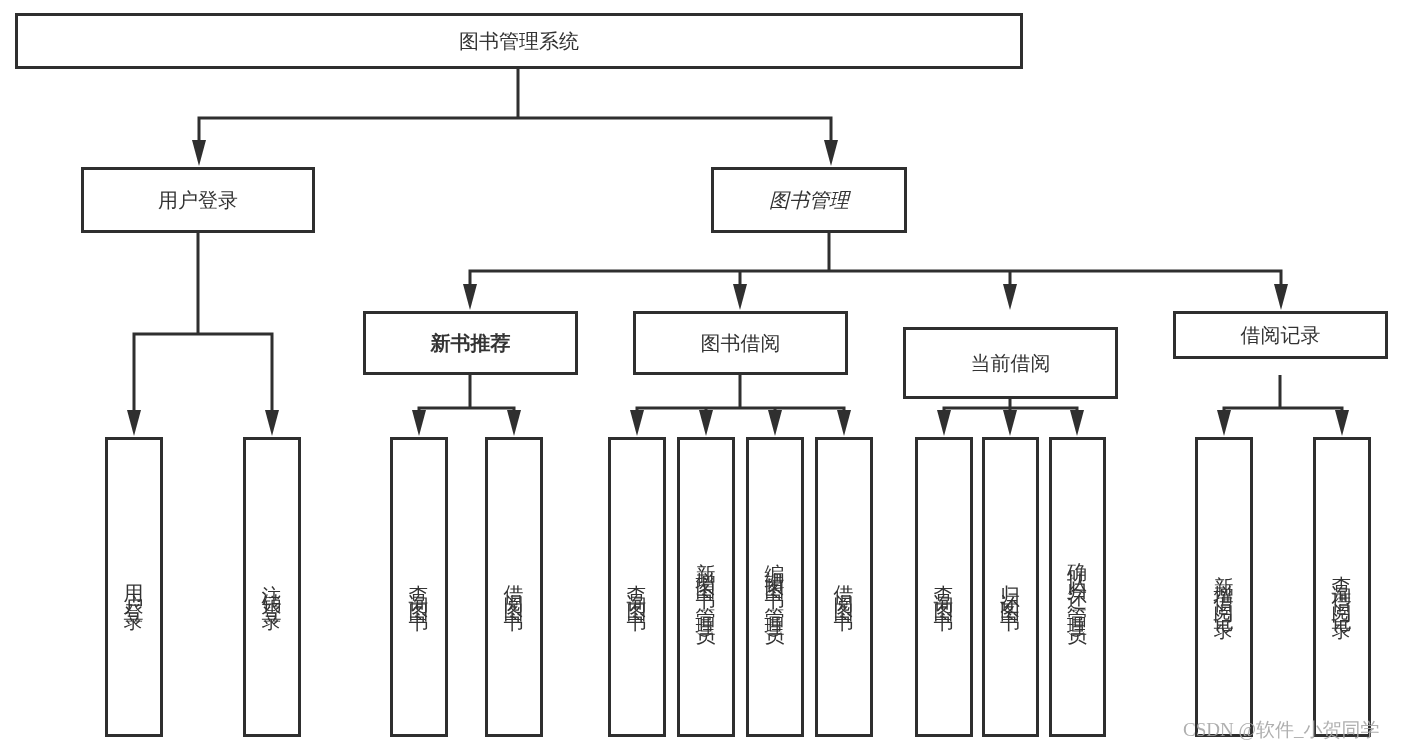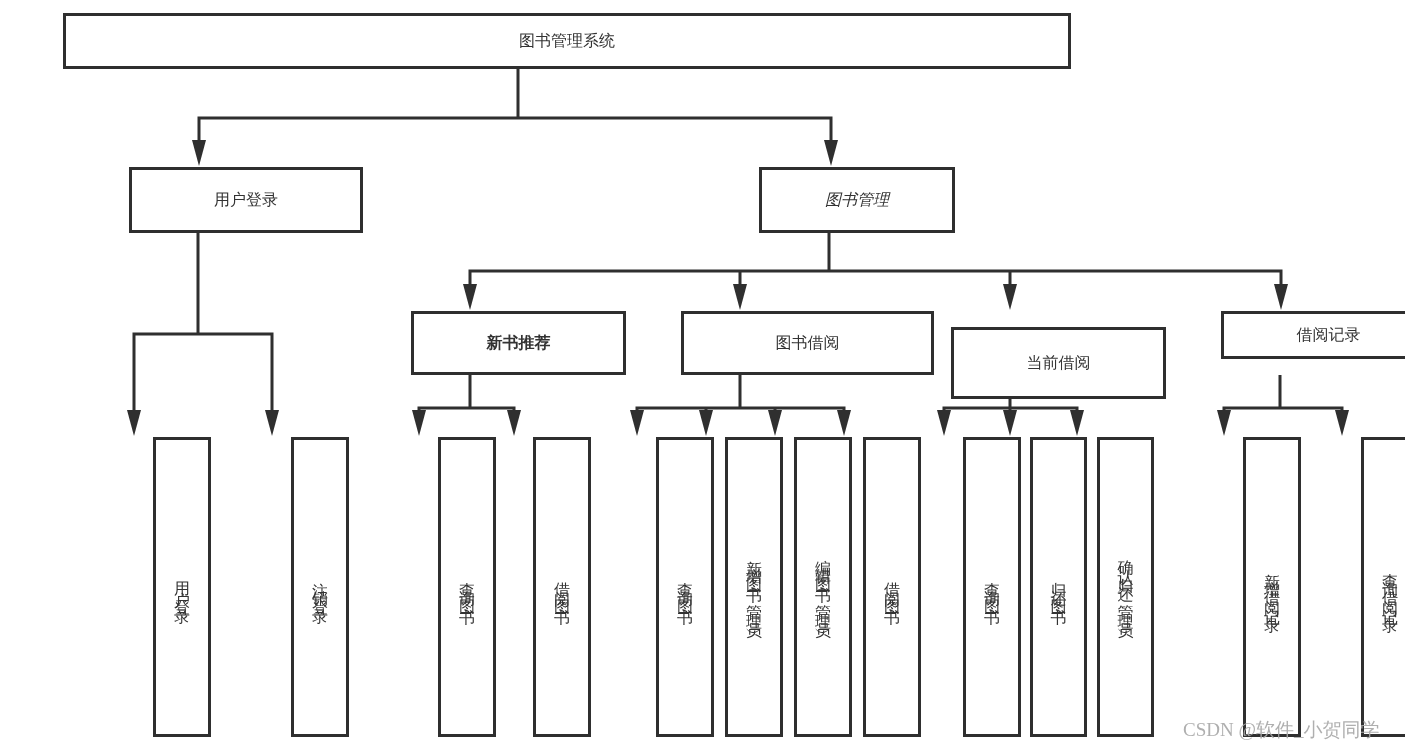--- a/index.html
+++ b/index.html
@@ -31,24 +31,23 @@
   }
   .box {
     position: absolute;
     box-sizing: border-box;
     border: 3px solid #2f2f2f;
     background: #ffffff;
     display: flex;
     align-items: center;
     justify-content: center;
     color: #333333;
-    font-size: 16px;
+    font-size: 20px;
     text-align: center;
     white-space: nowrap;
-    margin-left: 48px;
   }
   .vbox {
     writing-mode: vertical-rl;
     text-orientation: mixed;
     letter-spacing: 9px;
     line-height: 1;
     white-space: normal;
   }
   .watermark {
     position: absolute;
@@ -101,21 +100,21 @@
     <polygon class="head" points="1217,410 1231,410 1224,436"></polygon>
     <polygon class="head" points="1335,410 1349,410 1342,436"></polygon>
   </svg>
 
   <div class="box" style="left:15px; top:13px; width:1008px; height:56px;">图书管理系统</div>
 
   <div class="box" style="left:81px; top:167px; width:234px; height:66px;">用户登录</div>
   <div class="box" style="left:711px; top:167px; width:196px; height:66px;font-style:italic;">图书管理</div>
 
   <div class="box" style="left:363px; top:311px; width:215px; height:64px;font-weight:bold;">新书推荐</div>
-  <div class="box" style="left:633px; top:311px; width:253px; height:64px;">图书借阅</div>
+  <div class="box" style="left:633px; top:311px; width:215px; height:64px;">图书借阅</div>
   <div class="box" style="left:903px; top:327px; width:215px; height:72px;">当前借阅</div>
   <div class="box" style="left:1173px; top:311px; width:215px; height:48px;">借阅记录</div>
 
   <div class="box vbox" style="left:105px; top:437px; width:58px; height:300px;">用户登录</div>
   <div class="box vbox" style="left:243px; top:437px; width:58px; height:300px;">注销登录</div>
 
   <div class="box vbox" style="left:390px; top:437px; width:58px; height:300px;">查询图书</div>
   <div class="box vbox" style="left:485px; top:437px; width:58px; height:300px;">借阅图书</div>
 
   <div class="box vbox" style="left:608px; top:437px; width:58px; height:300px;">查询图书</div>

